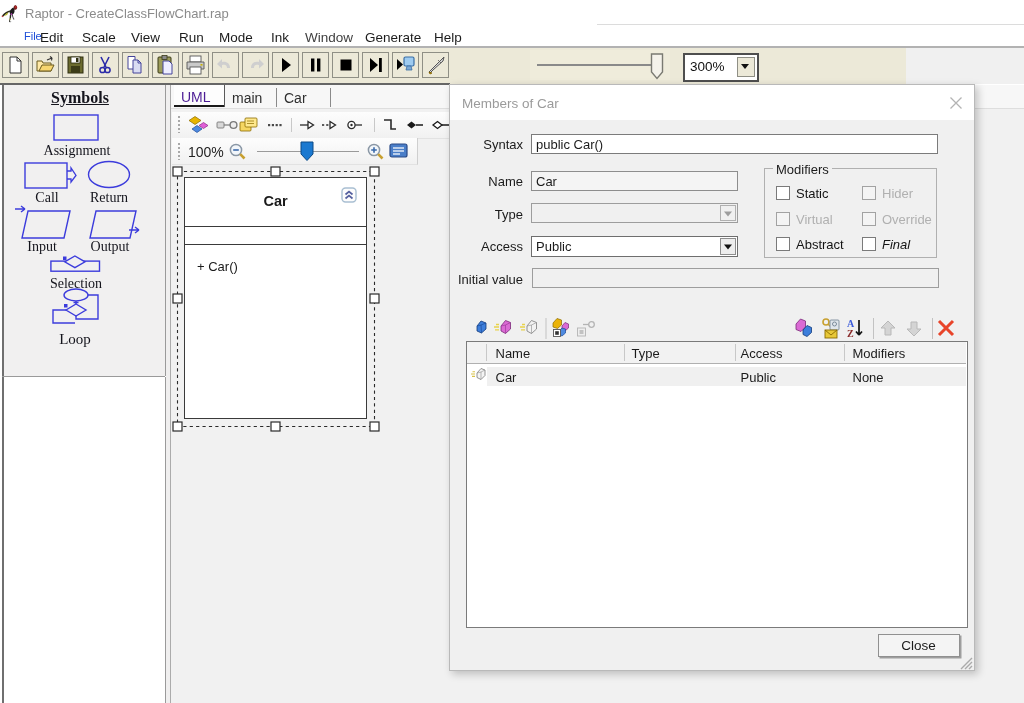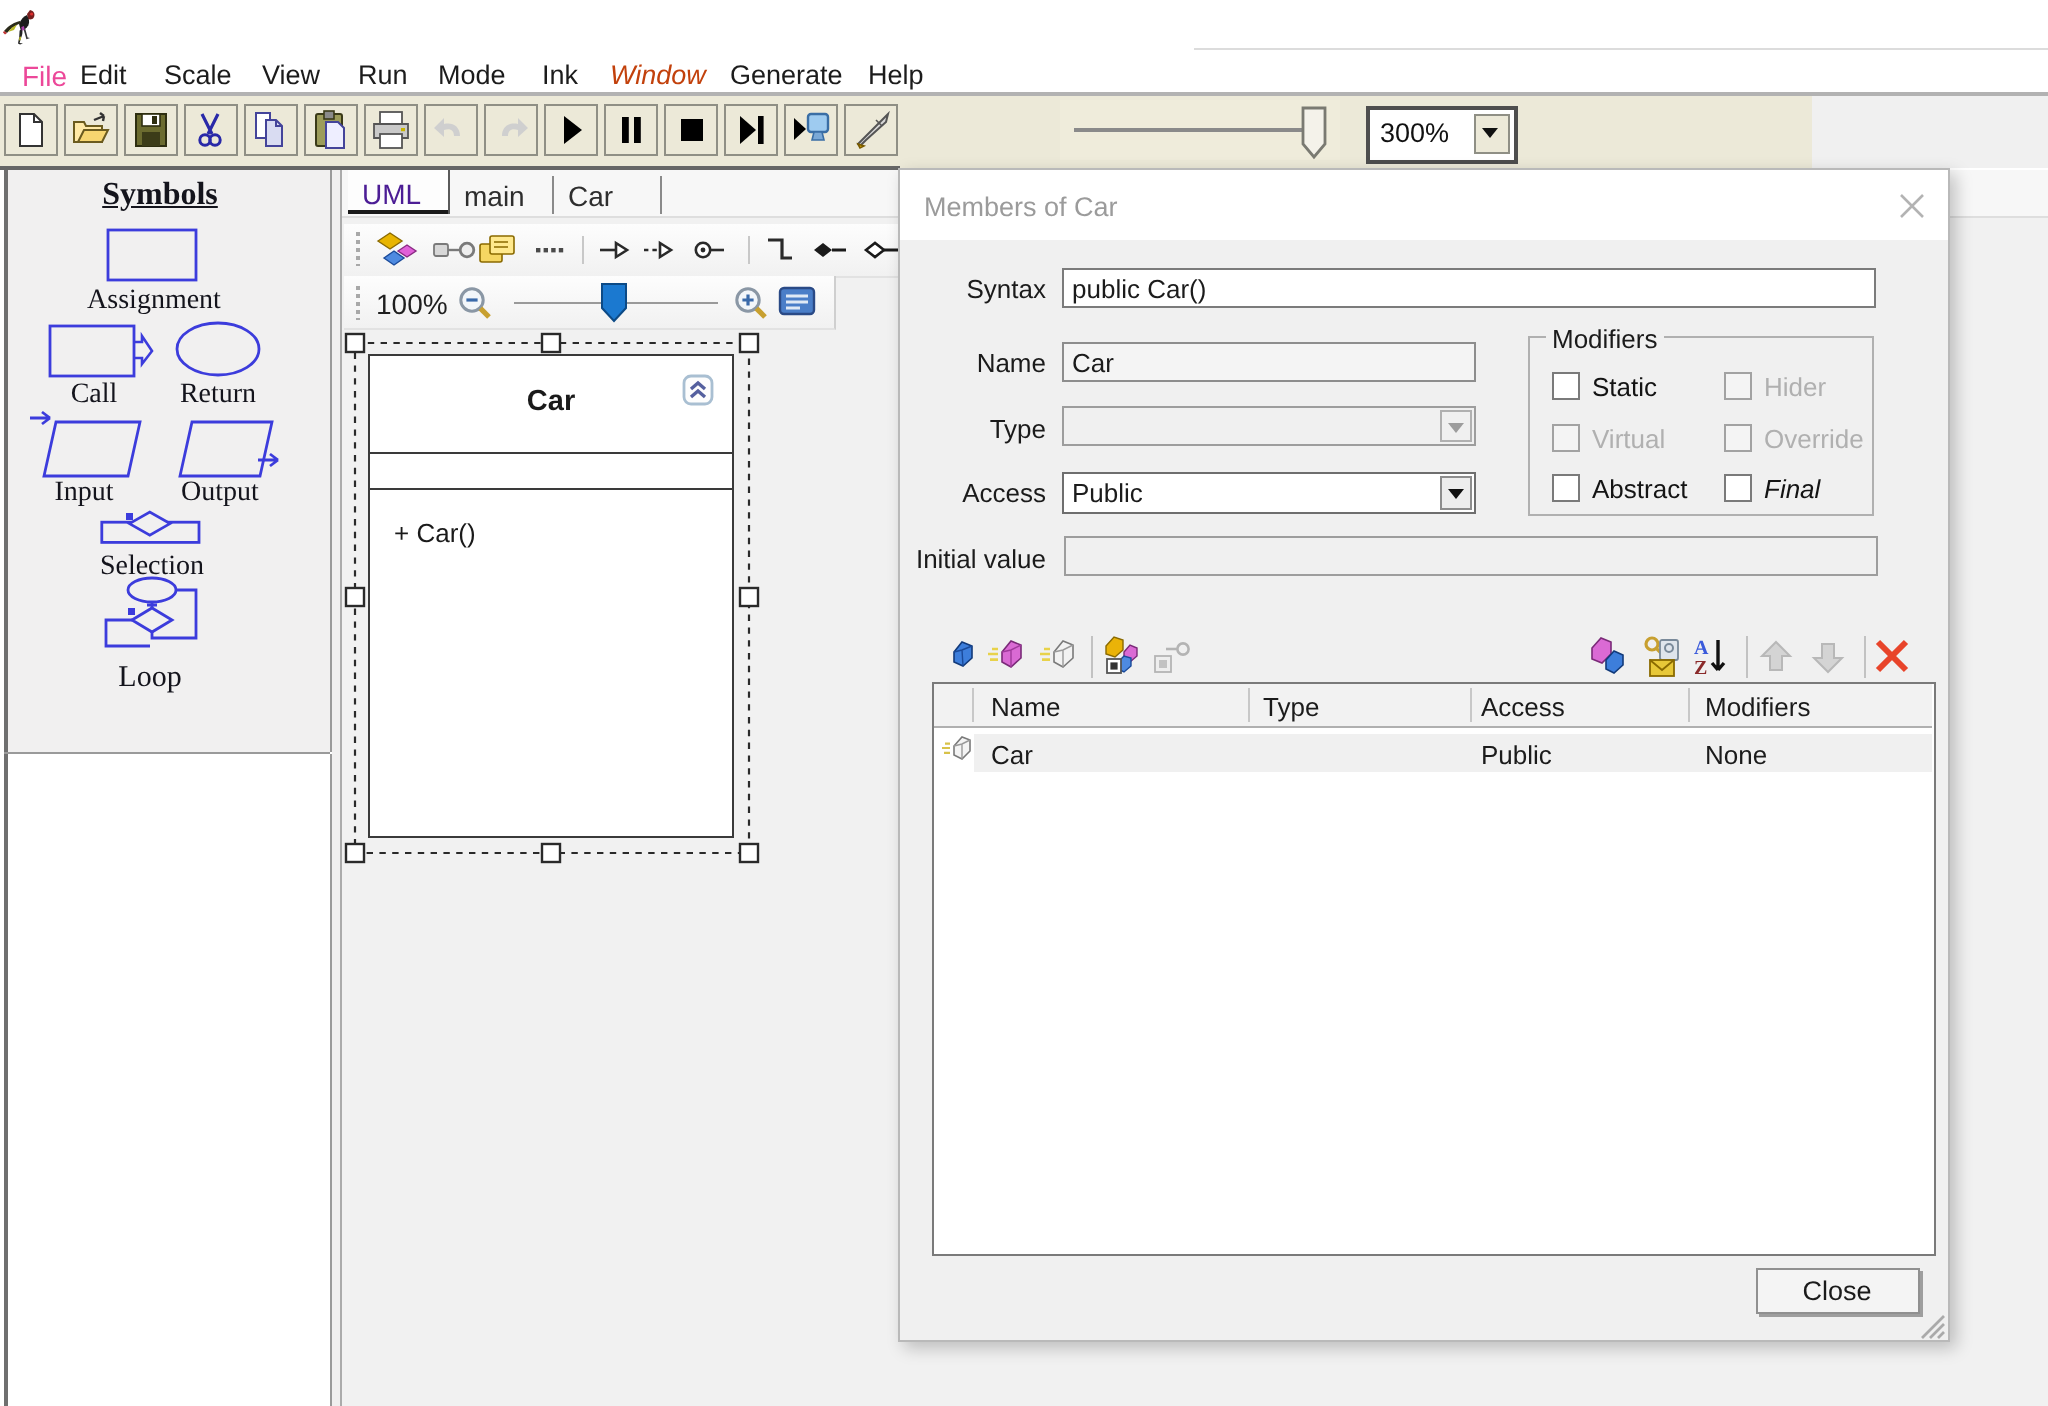--- a/index.html
+++ b/index.html
@@ -18,29 +18,30 @@
   <path d="M12.5,4.5 L13.5,7 C13.8,9 13,10.5 11.5,11.5 L9.5,12.5 L8.5,9 C9.5,6.5 11,5 12.5,4.5 Z" fill="#1c1c1c"></path>
   <path d="M9.5,8.5 C7,9.5 4.5,11 2.5,13.5 L1,12.5 C3.5,9.5 6.5,8 9,7.5 Z" fill="#2a2a1a"></path>
   <path d="M3,13 L5,10.8 L7.5,9.3 L6,12 Z" fill="#b8b82a"></path>
   <path d="M1,12.5 L2.5,13.5 L1.5,14.2 L0.5,13.3 Z" fill="#c03030"></path>
   <path d="M10,11.5 C10.5,13 10.2,14.5 9.5,16 L8.8,18.5 L10.5,18.7 L9,19.3 L8,18.8 L8.6,15.5 L8.8,12.2 Z" fill="#222"></path>
   <path d="M11.5,11 L12.2,13.5 L12.8,15.8 L14,16 L12.2,16.6 L11.4,13.8 L10.8,11.8 Z" fill="#333"></path>
   <path d="M9.7,10.5 L11,10 L11.3,12 L9.9,12.3 Z" fill="#aa3faa"></path>
   <path d="M8.7,15.5 L9.6,15.2 L9.4,17 L8.5,17.2 Z" fill="#b8b82a"></path>
   <circle cx="14.8" cy="4" r="0.8" fill="#e03030"></circle>
 </svg>
-
-<div class="abs" style="left:11px;top:30px;font-size:14px;color:#ec4899;">File</div>
+<div class="abs" style="left:25px;top:6px;font-size:13px;color:#8b8b8b;">Raptor - CreateClassFlowChart.rap</div>
+
+<div class="abs" style="left:24px;top:30px;font-size:11px;color:#1d4ed8;">File</div>
 <div class="abs" style="left:40px;top:30px;font-size:13.5px;color:#1c1c1c;">Edit</div>
 <div class="abs" style="left:82px;top:30px;font-size:13.5px;color:#1c1c1c;">Scale</div>
 <div class="abs" style="left:131px;top:30px;font-size:13.5px;color:#1c1c1c;">View</div>
 <div class="abs" style="left:179px;top:30px;font-size:13.5px;color:#1c1c1c;">Run</div>
 <div class="abs" style="left:219px;top:30px;font-size:13.5px;color:#1c1c1c;">Mode</div>
 <div class="abs" style="left:271px;top:30px;font-size:13.5px;color:#1c1c1c;">Ink</div>
-<div class="abs" style="left:305px;top:30px;font-size:13.5px;color:#c2410c;font-style:italic;">Window</div>
+<div class="abs" style="left:305px;top:30px;font-size:13.5px;color:#404040;">Window</div>
 <div class="abs" style="left:365px;top:30px;font-size:13.5px;color:#1c1c1c;">Generate</div>
 <div class="abs" style="left:434px;top:30px;font-size:13.5px;color:#1c1c1c;">Help</div>
 
 <div class="abs" style="left:0;top:45.5px;width:1024px;height:2px;background:#b2b2b2;"></div>
 
 <div class="abs" style="left:0;top:47.5px;width:906px;height:36px;background:#ece9d8;"></div>
 <div class="abs" style="left:906px;top:47.5px;width:118px;height:36px;background:#f0f0f0;"></div>
 <div id="tbbtns">
 <style>.tbb{position:absolute;top:51.5px;width:27px;height:26px;background:#ece9d8;border:1px solid #8f8f85;box-sizing:border-box;}</style>
 <div class="tbb" style="left:2px;"><svg width="25" height="24" viewBox="0 0 25 24">

